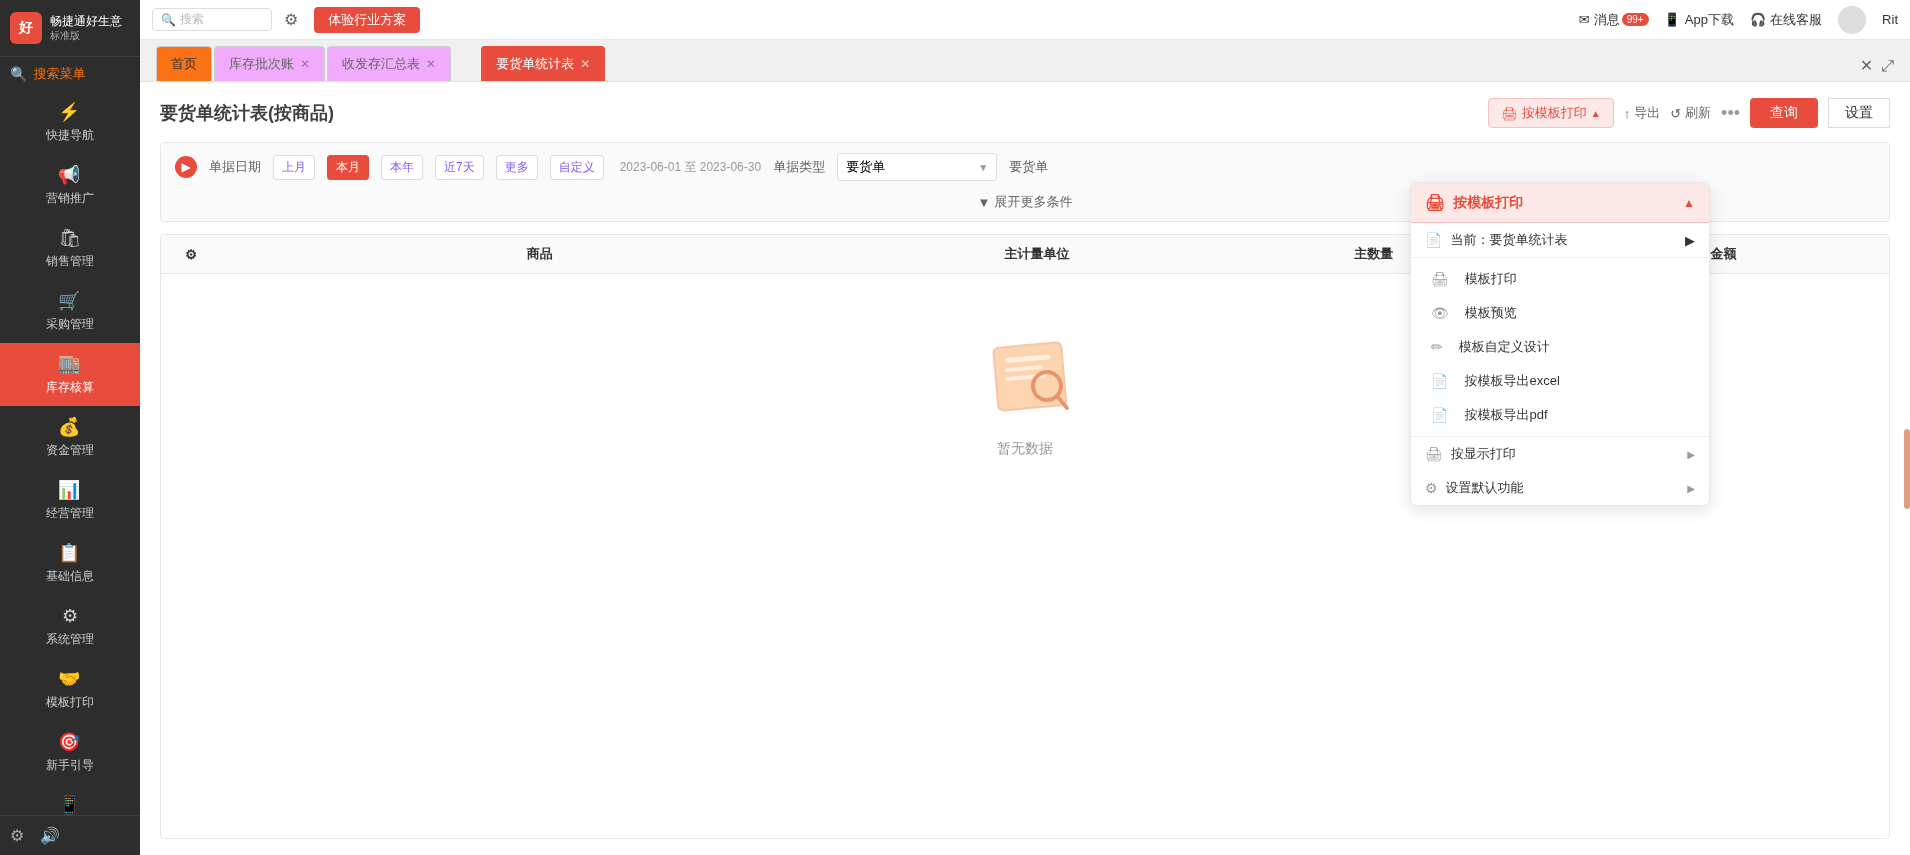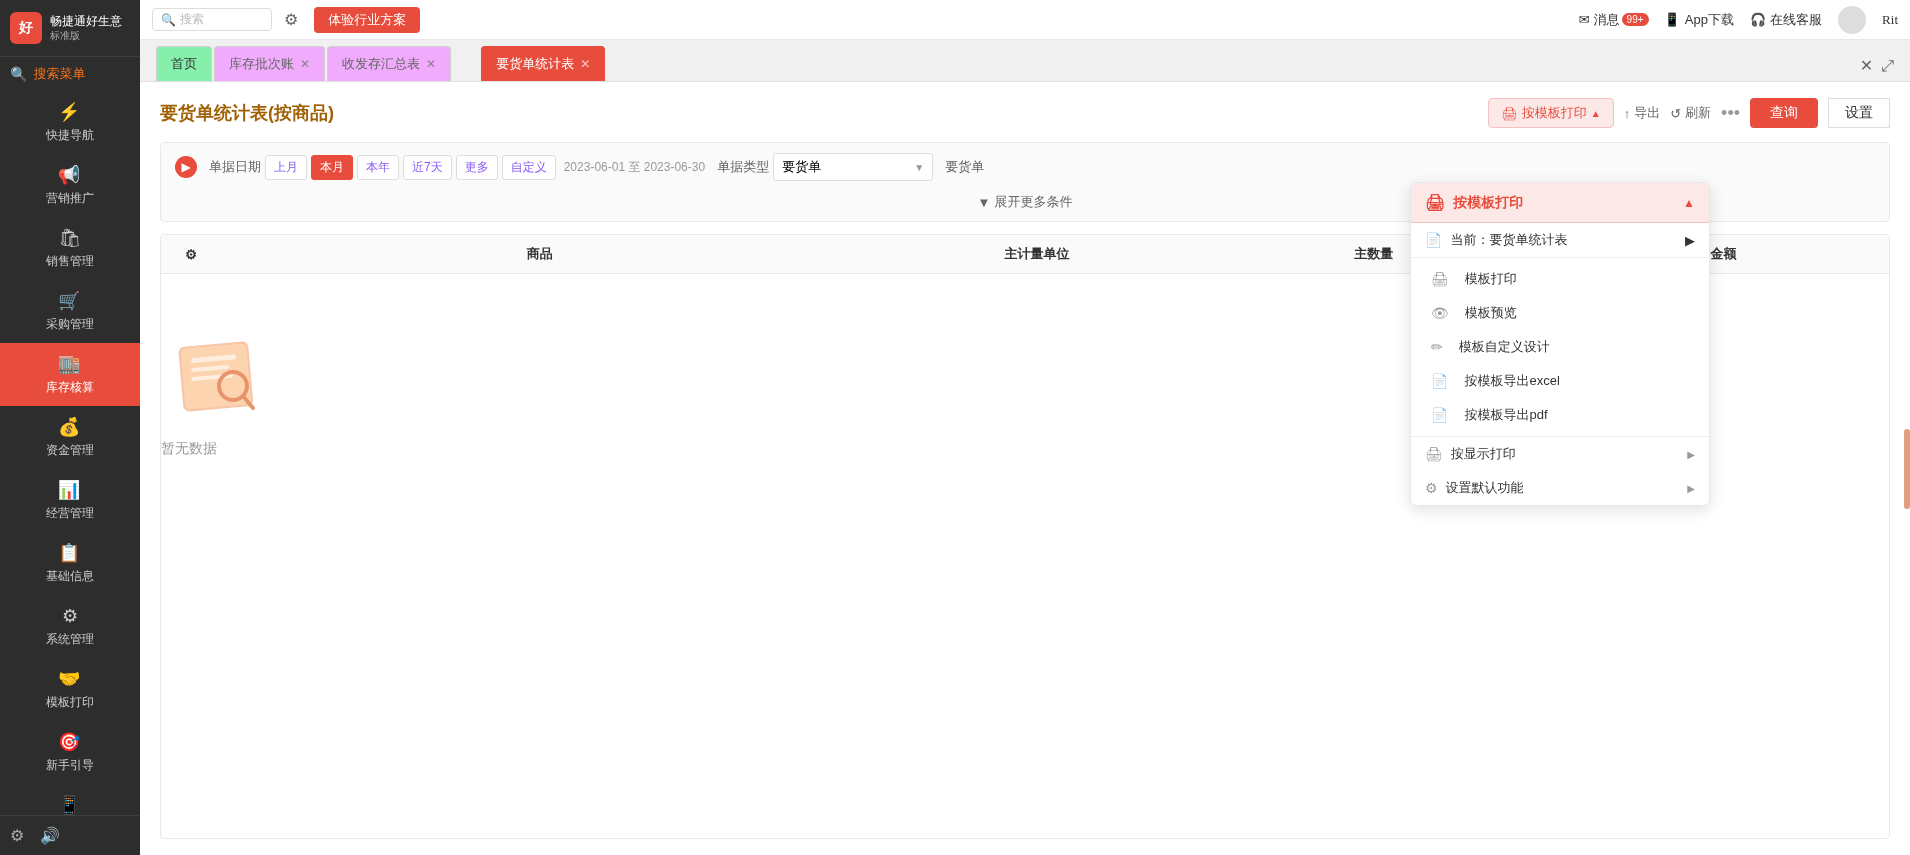--- a/index.html
+++ b/index.html
@@ -111,21 +111,21 @@
       border-radius: 10px;
       font-size: 10px;
       padding: 1px 5px;
       margin-left: -2px;
     }
     .topbar-avatar {
       width: 28px; height: 28px;
       background: #ddd;
       border-radius: 50%;
     }
-    .topbar-username { font-size: 13px; color: #333; font-family: Liberation Serif, serif; }
+    .topbar-username { font-size: 13px; color: #333; }
 
     
     .tabbar {
       height: 42px;
       background: #f0f0f0;
       display: flex;
       align-items: flex-end;
       padding: 0 16px;
       border-bottom: 1px solid #e0e0e0;
       gap: 2px;
@@ -141,21 +141,21 @@
       border: 1px solid #d0d0d0;
       border-bottom: none;
     }
     .tab.active {
       background: #e74c3c;
       color: #fff;
       border-color: #e74c3c;
       margin-left: 28px;
     }
     .tab.home {
-      background: #86efac;
+      background: #f97316;
       color: #333;
       border-color: #d0d0d0;
     }
     .tab-close {
       font-size: 12px;
       line-height: 1;
       opacity: 0.7;
       cursor: pointer;
     }
     .tab-window-controls {
@@ -183,21 +183,21 @@
 
     .page-header {
       display: flex;
       align-items: center;
       justify-content: space-between;
       margin-bottom: 14px;
     }
     .page-title {
       font-size: 18px;
       font-weight: bold;
-      color: #a16207;
+      color: #404040;
     }
     .page-actions {
       display: flex; align-items: center; gap: 10px;
     }
     .action-btn {
       display: flex; align-items: center; gap: 4px;
       font-size: 13px;
       cursor: pointer;
       color: #666;
       background: none;
@@ -223,21 +223,21 @@
       display: flex; align-items: center; gap: 12px; flex-wrap: wrap;
     }
     .filter-expand-btn {
       display: flex; align-items: center; gap: 4px;
       cursor: pointer;
       font-size: 13px;
       color: #666;
       margin-top: 6px;
     }
     .filter-section {
-      display: flex; align-items: center; gap: 4px;
+      display: flex; align-items: center; gap: 12px;
     }
     .filter-label {
       font-size: 13px;
       color: #666;
       white-space: nowrap;
     }
     .filter-expand {
       width: 22px; height: 22px;
       background: #e74c3c;
       border-radius: 50%;
@@ -298,20 +298,21 @@
     .th-settings { width: 40px; display: flex; align-items: center; justify-content: center; }
     .th-product { flex: 2; }
     .th-unit { flex: 1; }
     .th-qty { flex: 1; }
     .th-amount { flex: 1; }
 
     
     .empty-state {
       display: flex;
       flex-direction: column;
+      align-items: center;
       justify-content: center;
       flex: 1;
       padding: 60px 0;
     }
     .empty-icon {
       width: 100px; height: 90px;
       position: relative;
       margin-bottom: 16px;
     }
     .empty-text {

